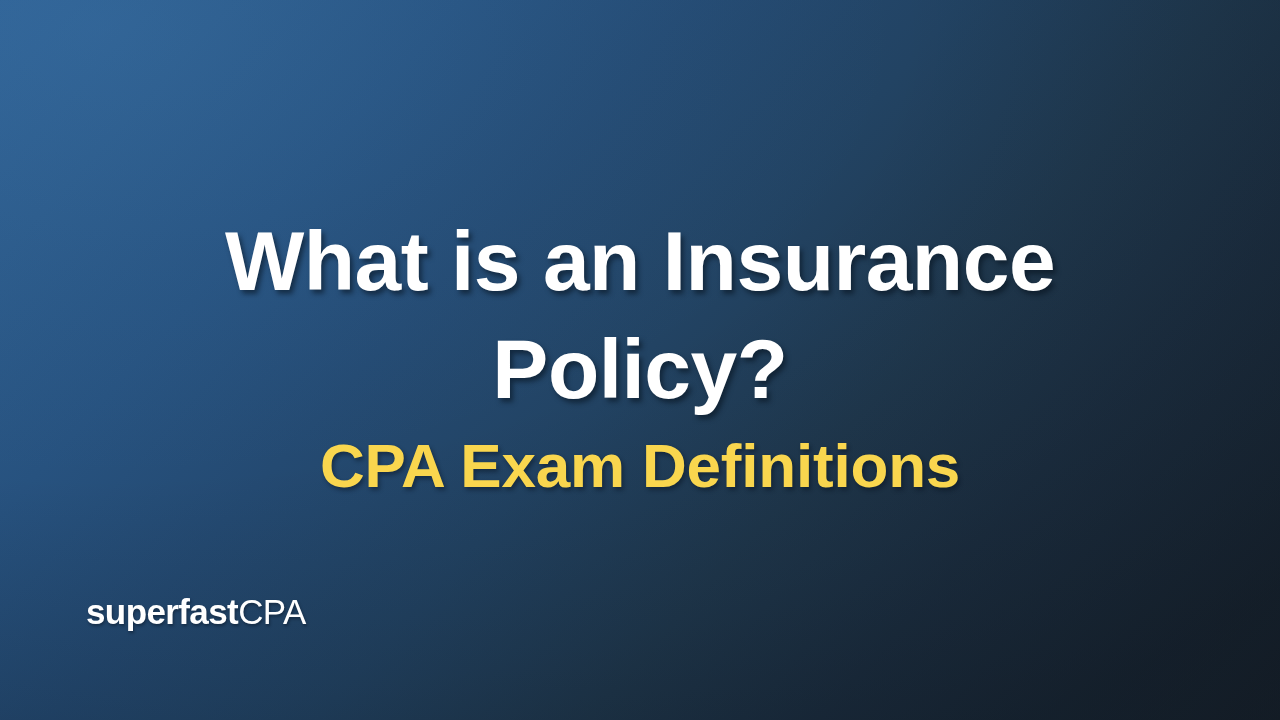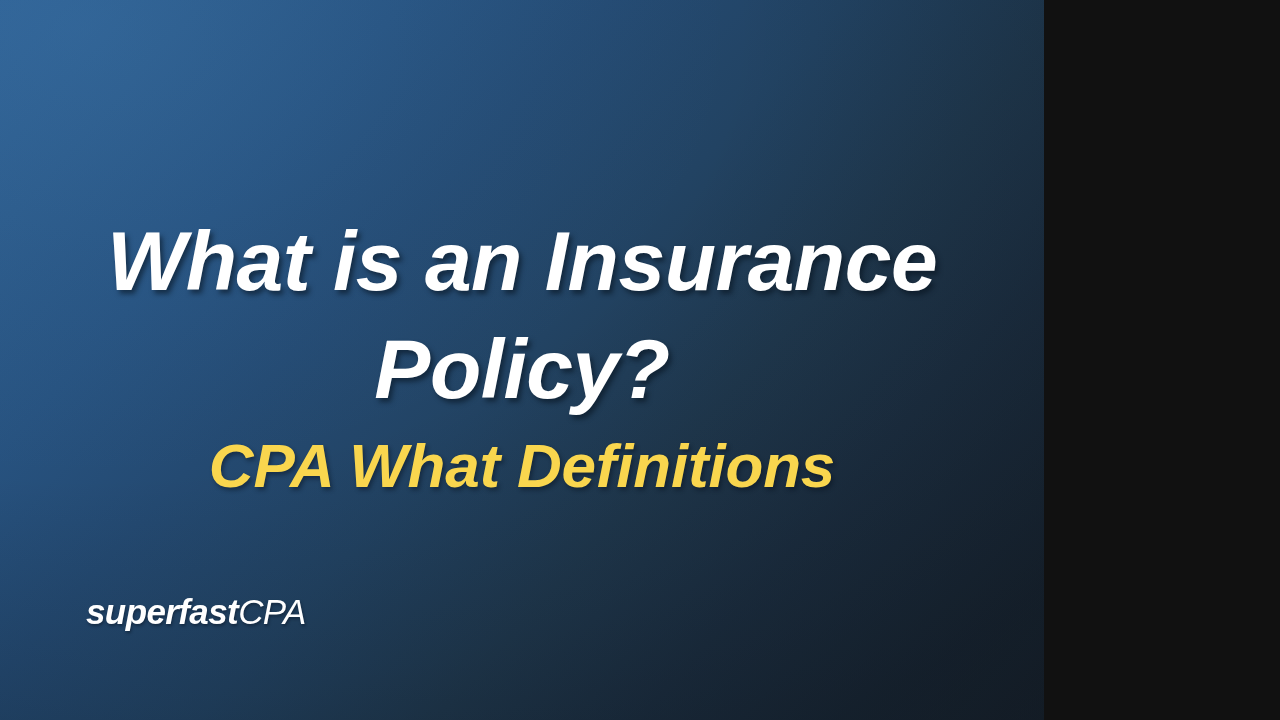--- a/index.html
+++ b/index.html
@@ -4,37 +4,36 @@
 <title>What is an Insurance Policy? - CPA Exam Definitions</title>
 <style>
   html, body {
     margin: 0;
     padding: 0;
     background: #111;
   }
 
   .slide {
     position: relative;
-    width: 1044px;
+    width: 1280px;
     height: 720px;
     overflow: hidden;
     font-family: "Liberation Sans", "DejaVu Sans", sans-serif;
     
     background:
       linear-gradient(132deg,
         #2e5f91 0%,
         #2b5988 12%,
         #27527f 24%,
         #244a72 36%,
         #224363 50%,
         #20394f 64%,
         #1d3043 76%,
         #1b2a39 88%,
         #19242f 100%);
-    font-style: italic;
   }
 
   
   .slide::after {
     content: "";
     position: absolute;
     inset: 0;
     pointer-events: none;
     background:
       radial-gradient(120% 120% at 8% 4%,
@@ -107,21 +106,21 @@
   }
 </style>
 </head>
 <body>
 
 <div class="slide">
   <div class="content">
 
     <h1 class="headline">What is an Insurance Policy?</h1>
 
-    <h2 class="subtitle">CPA What Definitions</h2>
+    <h2 class="subtitle">CPA Exam Definitions</h2>
 
     <div class="brand">
       <span class="brand-bold">superfast</span>
       <span class="brand-light">CPA</span>
     </div>
 
   </div>
 </div>
 
 </body></html>

